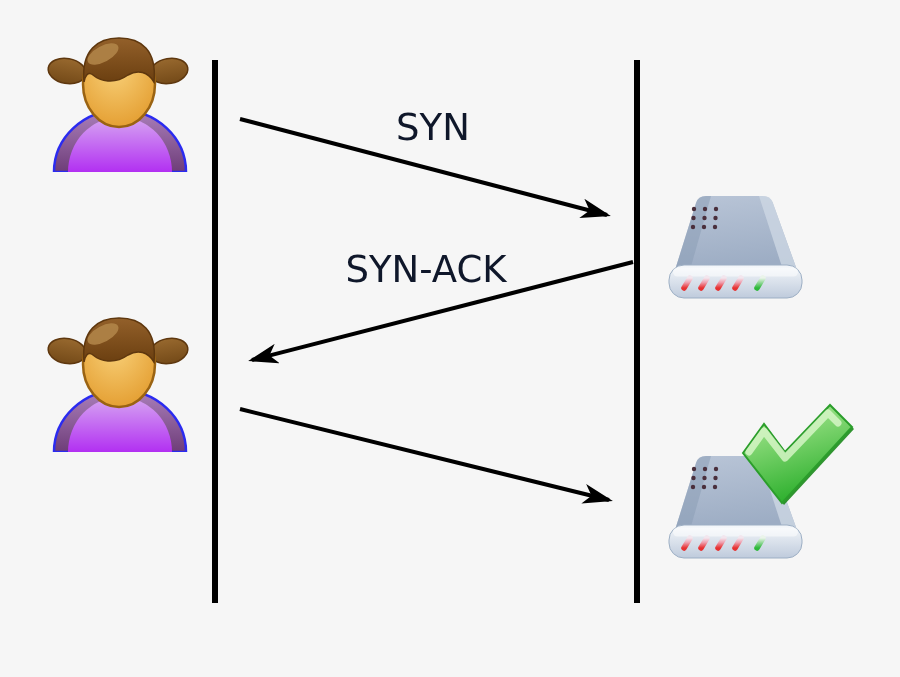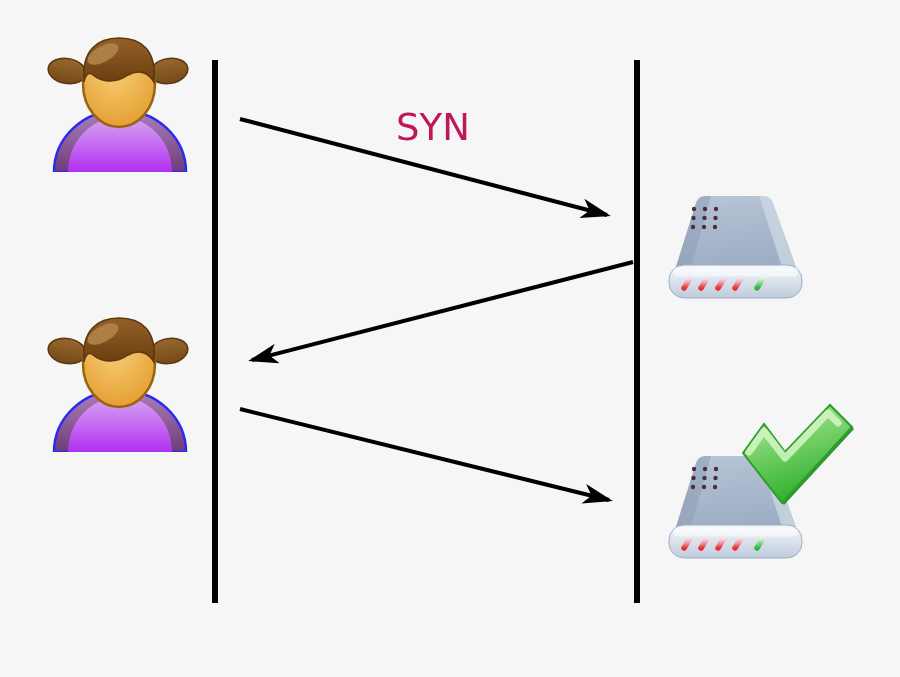--- a/index.html
+++ b/index.html
@@ -7,21 +7,21 @@
     position:relative;width:900px;height:677px;
     background:#f6f6f6;overflow:hidden;
     font-family:"DejaVu Sans", sans-serif;
   }
   .lifeline{position:absolute;top:60px;width:6px;height:543px;background:#000;}
   .lifeline.client{left:212px;}
   .lifeline.server{left:634px;}
   .overlay{position:absolute;left:0;top:0;}
   .msg-label{
     position:absolute;width:220px;text-align:center;
-    font-size:37px;line-height:1.1;color:#be185d;white-space:nowrap;
+    font-size:37px;line-height:1.1;color:#0f172a;white-space:nowrap;
   }
   #label-syn{left:323px;top:108px;}
   #label-synack{left:316px;top:250px;}
   #label-ack{left:320px;top:390px;}
   .icon-svg{position:absolute;}
   #person-top{left:40px;top:34px;}
   #person-bottom{left:40px;top:314px;}
   #server-top{left:663px;top:186px;}
   #server-bottom{left:663px;top:446px;}
   #check-badge{left:735px;top:402px;}
@@ -87,20 +87,21 @@
       </marker>
     </defs>
     <g stroke="#000" stroke-width="4">
       <line x1="240" y1="119" x2="607" y2="215" marker-end="url(#arr)"></line>
       <line x1="633" y1="262" x2="252" y2="360" marker-end="url(#arr)"></line>
       <line x1="240" y1="409" x2="609" y2="500" marker-end="url(#arr)"></line>
     </g>
   </svg>
 
   <div class="msg-label" id="label-syn">SYN</div>
+  <div class="msg-label" id="label-synack">SYN-ACK</div>
 
   <svg class="icon-svg" id="person-top" width="152" height="138" viewBox="0 0 152 138">
     <path d="M14,138 A66,62 0 0 1 146,138 Z" fill="url(#bodyOutG)" stroke="#2b2bf0" stroke-width="2.5"></path>
     <path d="M28,138 A52,55 0 0 1 132,138 Z" fill="url(#bodyInG)"></path>
     <ellipse cx="27" cy="37" rx="19" ry="12.5" transform="rotate(10 27 37)" fill="url(#pigG)" stroke="#5e370e" stroke-width="1.5"></ellipse>
     <ellipse cx="129" cy="37" rx="19" ry="12.5" transform="rotate(-10 129 37)" fill="url(#pigG)" stroke="#5e370e" stroke-width="1.5"></ellipse>
     <ellipse cx="79" cy="50" rx="36" ry="43" fill="url(#faceG)" stroke="#9a6312" stroke-width="2.5"></ellipse>
     <path d="M44,48 C41,16 58,4 79,4 C101,4 117,16 114,48 C108,38 98,35 88,41 C74,51 60,47 53,41 C48,37 45,42 44,48 Z" fill="url(#hairG)" stroke="#5e370e" stroke-width="1.5"></path>
     <ellipse cx="63" cy="20" rx="17" ry="8" transform="rotate(-28 63 20)" fill="#b08448" opacity="0.9"></ellipse>
   </svg>

